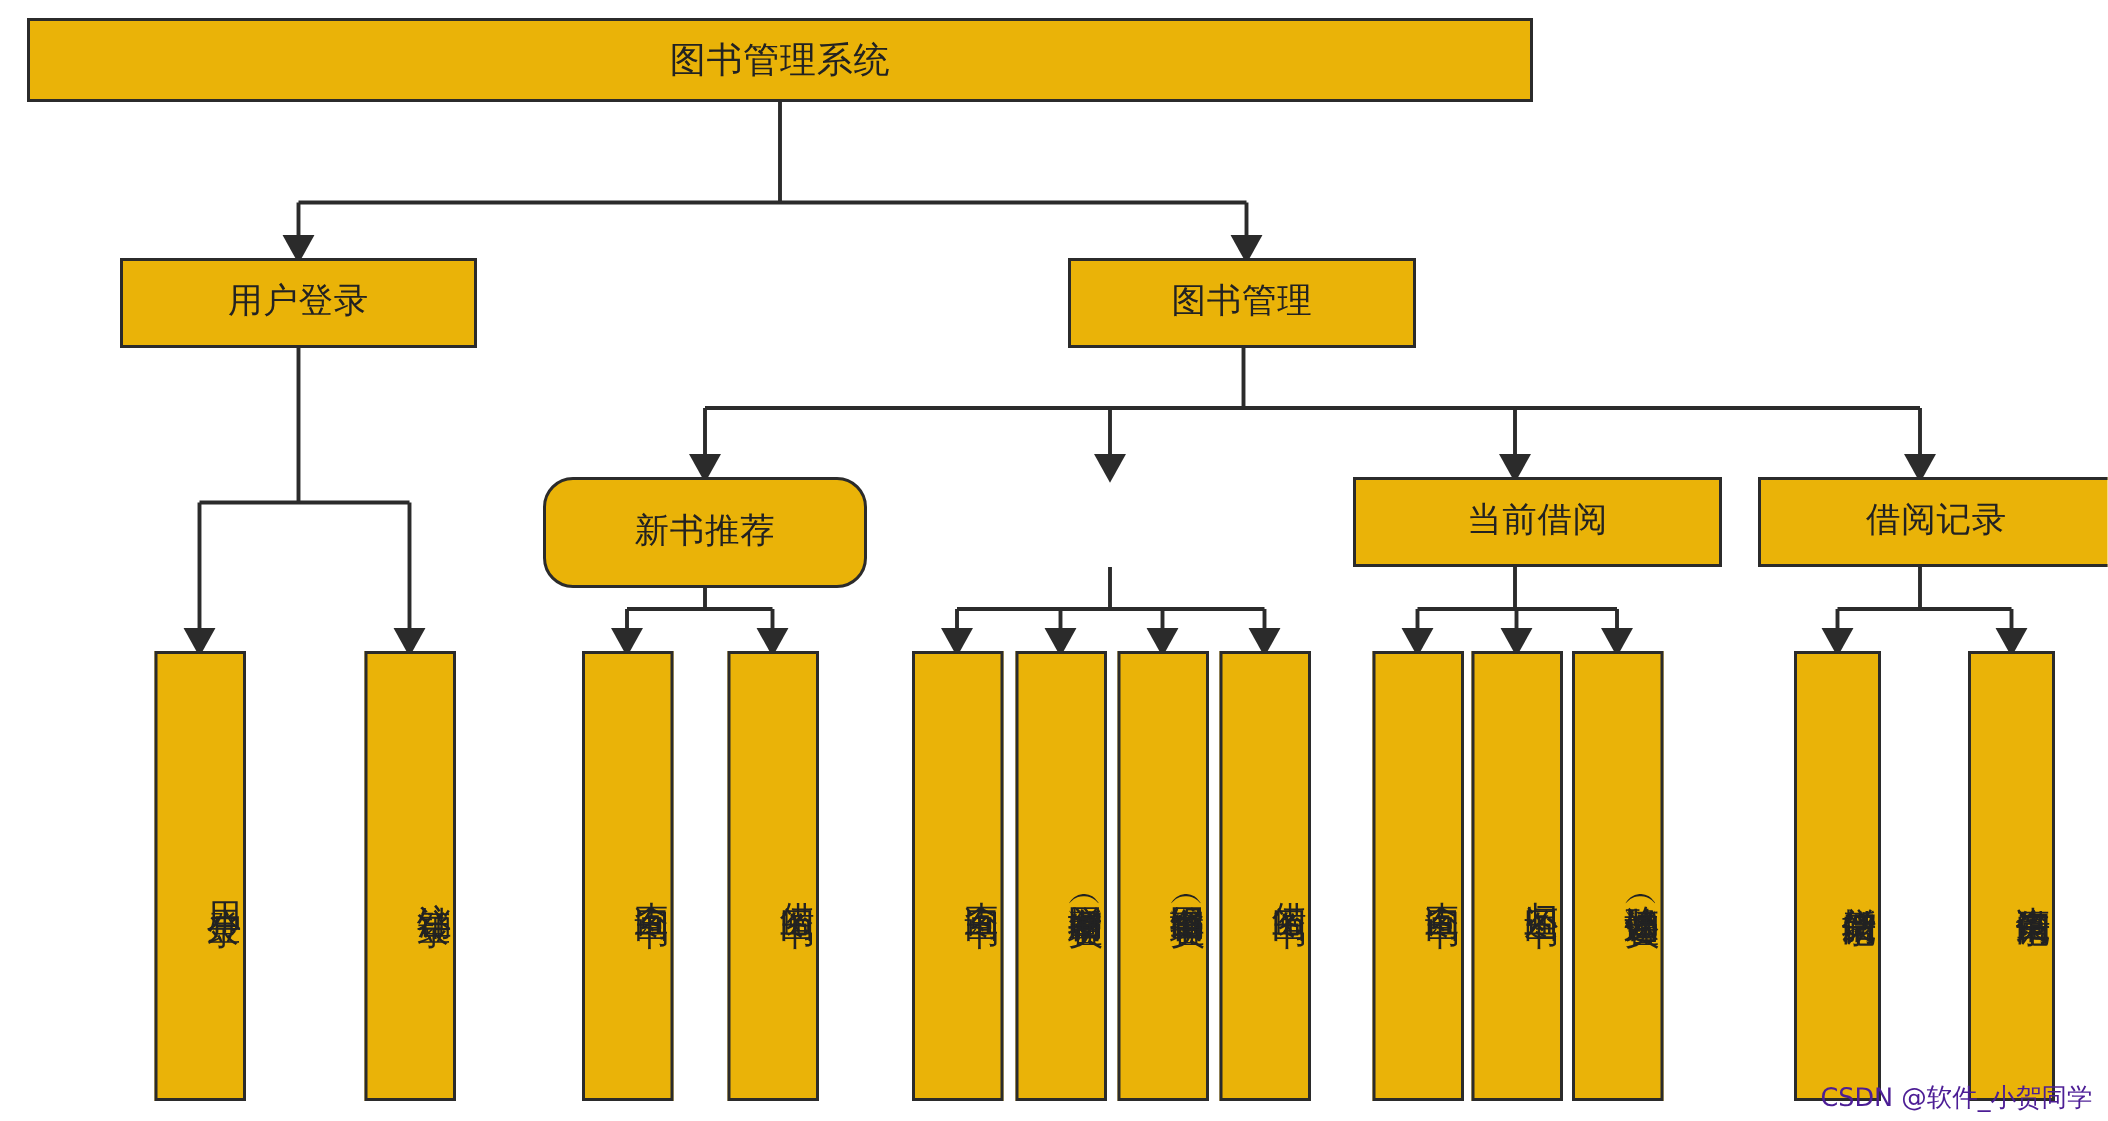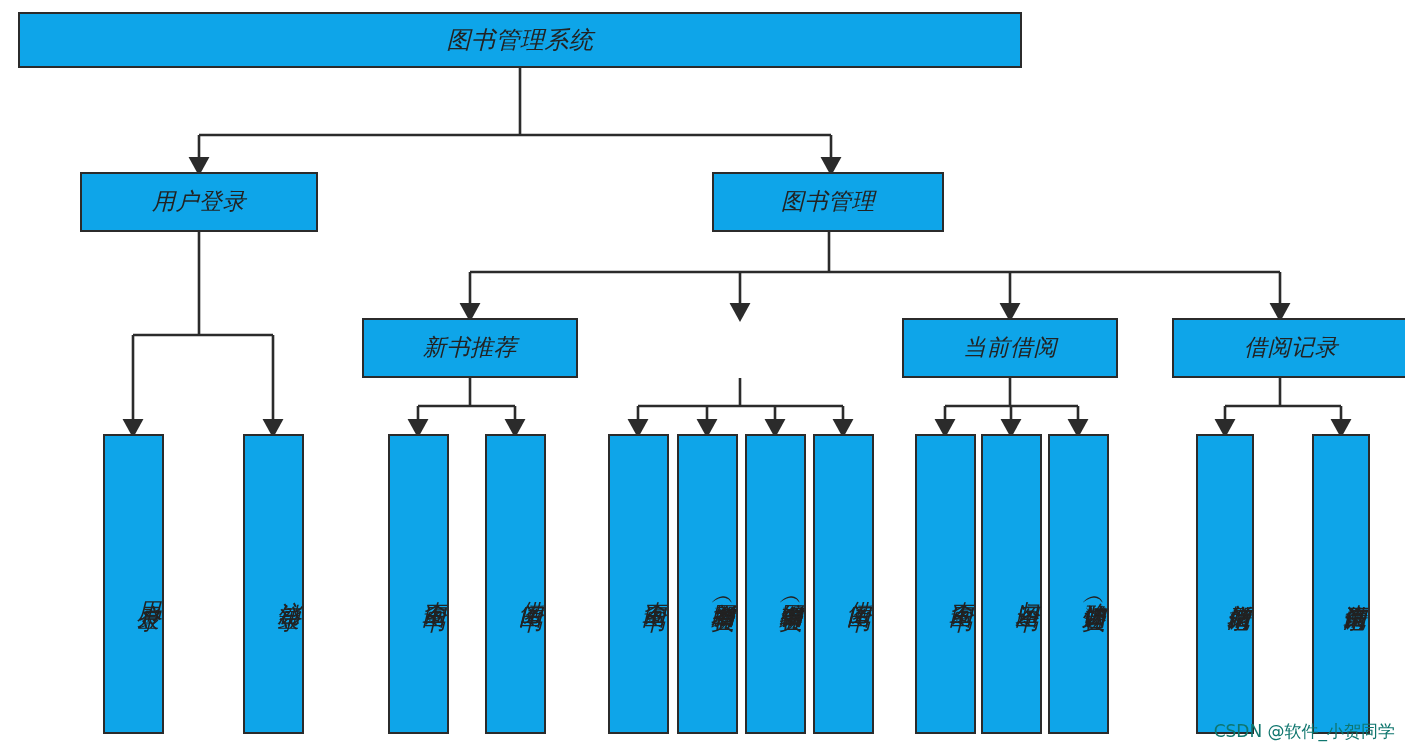--- a/index.html
+++ b/index.html
@@ -20,27 +20,26 @@
   }
   svg.connector-layer {
     position: absolute;
     left: 0; top: 0;
     width: 1405px; height: 747px;
     pointer-events: none;
   }
   .node {
     position: absolute;
     border: 2.2px solid #2b2b2b;
-    background: #0ea5e9;
+    background: #eab308;
     display: flex;
     align-items: center;
     justify-content: center;
     color: #222222;
     z-index: 3;
-    font-style: italic;
   }
   .node.horizontal {
     font-size: 23px;
     letter-spacing: 0.5px;
     line-height: 1.1;
   }
   .node.root {
     font-size: 24px;
   }
   .node.vertical {
@@ -58,21 +57,21 @@
   }
   .node-label {
     display: block;
     white-space: pre;
   }
   .watermark {
     position: absolute;
     right: 10px;
     bottom: 4px;
     font-size: 17px;
-    color: #0f766e;
+    color: #4c1d95;
     z-index: 6;
     white-space: nowrap;
     font-family: "DejaVu Sans", "Liberation Sans", sans-serif;
   }
 </style>
 </head>
 <body>
 
 <div id="diagram-root">
 
@@ -130,24 +129,24 @@
     <span class="node-label">图书管理系统</span>
   </div>
 
   <div class="node horizontal" style="left:80px; top:172px; width:238px; height:60px;">
     <span class="node-label">用户登录</span>
   </div>
   <div class="node horizontal" style="left:712px; top:172px; width:232px; height:60px;">
     <span class="node-label">图书管理</span>
   </div>
 
-  <div class="node horizontal" style="left:362px; top:318px; width:216px; height:60px;">
+  <div class="node horizontal" style="left:362px; top:318px; width:216px; height:74px;border-radius:20px;">
     <span class="node-label">新书推荐</span>
   </div>
-  <div class="node horizontal" style="left:902px; top:318px; width:216px; height:60px;text-align:right;">
+  <div class="node horizontal" style="left:902px; top:318px; width:246px; height:60px;text-align:right;">
     <span class="node-label">当前借阅</span>
   </div>
   <div class="node horizontal" style="left:1172px; top:318px; width:238px; height:60px;">
     <span class="node-label">借阅记录</span>
   </div>
 
   <div class="node vertical" style="left:103px; top:434px; width:61px; height:300px;">
     <span class="node-label">用户登录</span>
   </div>
   <div class="node vertical" style="left:243px; top:434px; width:61px; height:300px;">

